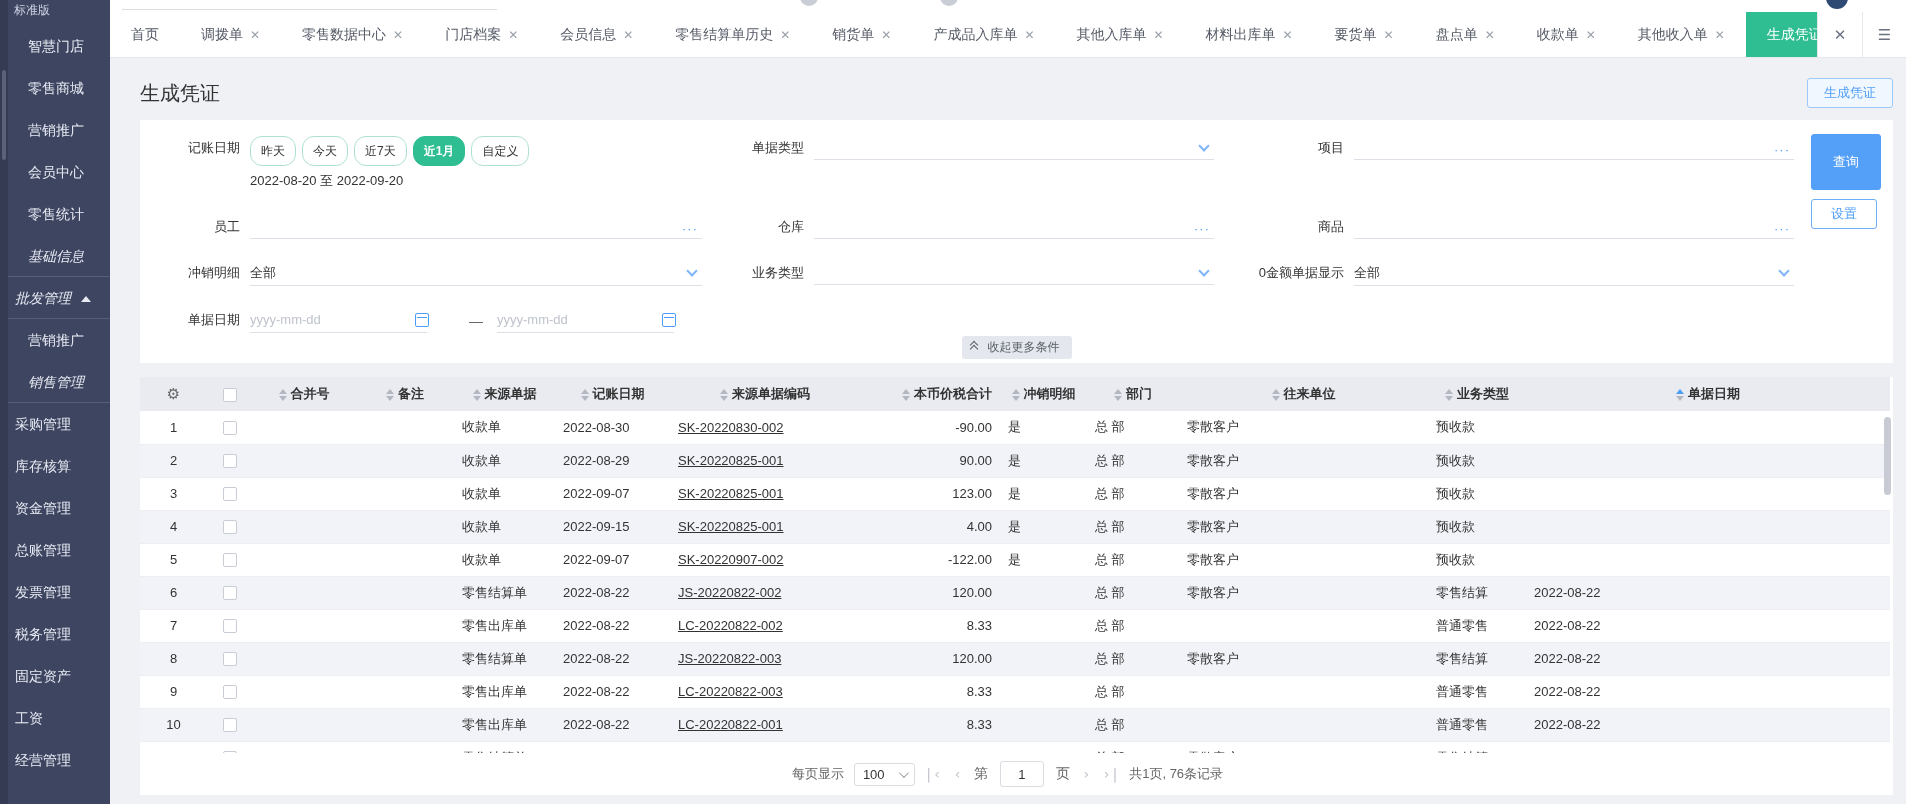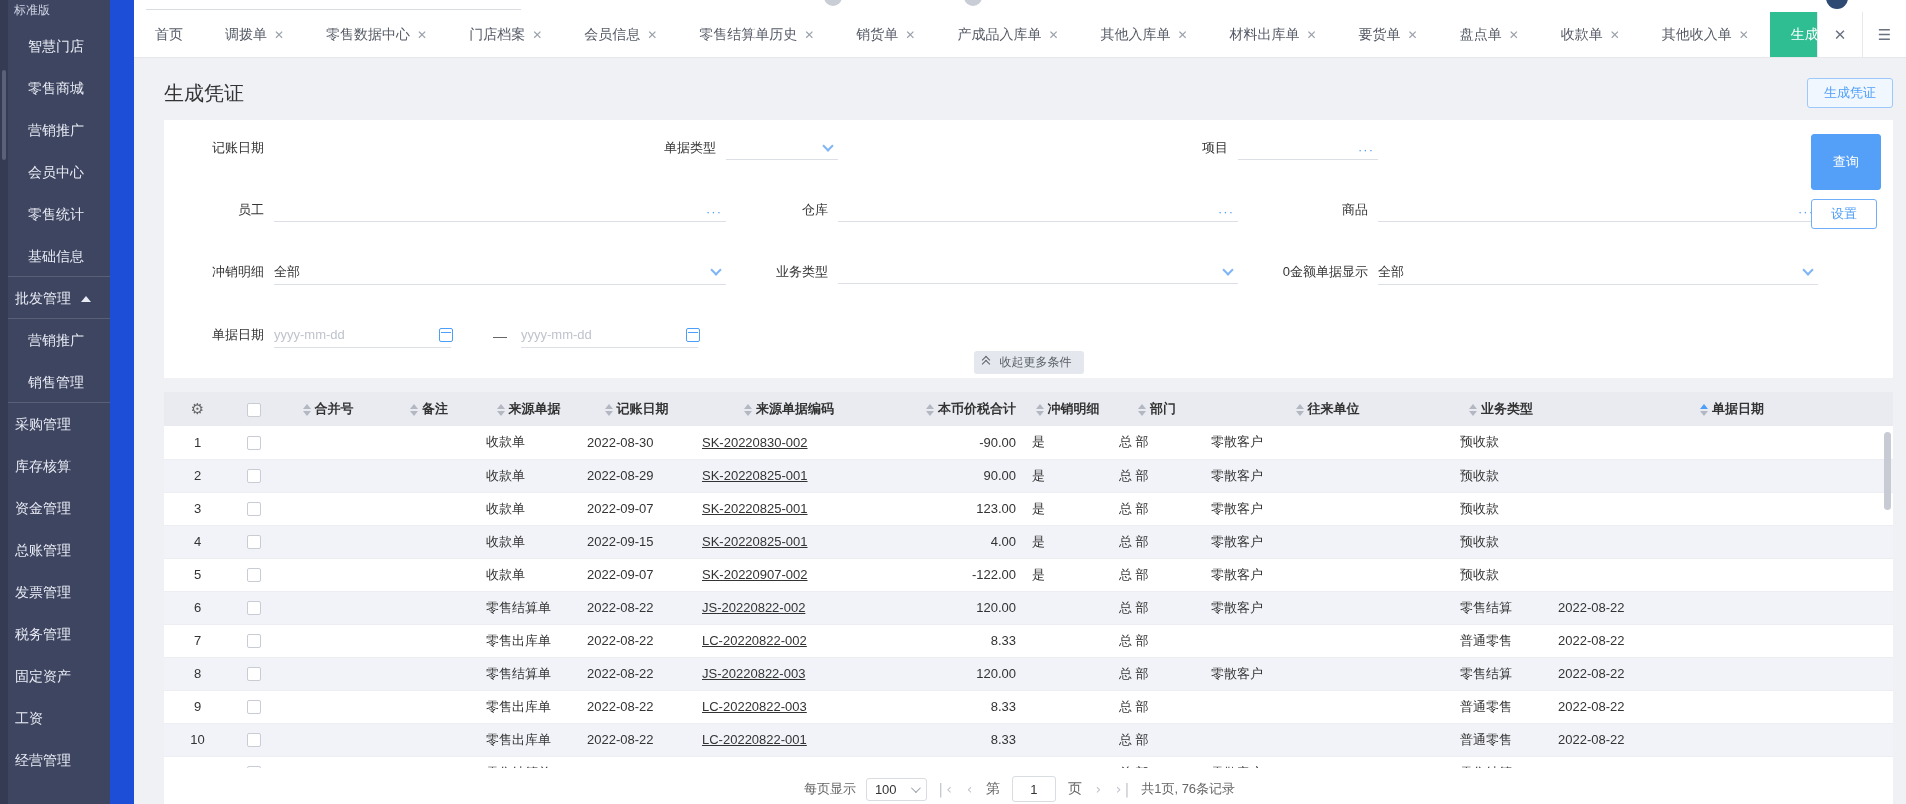--- a/index.html
+++ b/index.html
@@ -1,27 +1,27 @@
 <!DOCTYPE html>
 <html><head>
 <meta charset="utf-8">
 <style>
   * { margin:0; padding:0; box-sizing:border-box; }
   html,body { width:1906px; height:804px; overflow:hidden; font-family:"Liberation Sans","DejaVu Sans",sans-serif; }
-  .app { display:flex; width:1906px; height:804px; background:#1d4ed8;gap:24px; }
+  .app { display:flex; width:1906px; height:804px; background:#404040; }
 
   
   .sidebar { position:relative; width:110px; height:804px; background:#3E4560; flex:none; overflow:hidden; }
   .sidebar-scroll { position:absolute; left:0; top:0; width:8px; height:804px; background:#353B52; }
   .sidebar-scroll .thumb { position:absolute; left:2px; top:70px; width:4px; height:90px; background:#5A6178; border-radius:2px; }
   .edition { color:#CFD4E4; font-size:12px; padding:2px 0 6px 14px; }
   .side-item { color:#E8EBF4; font-size:14px; height:42px; line-height:42px; cursor:pointer; white-space:nowrap; }
   .side-item.group { padding-left:15px; }
   .side-item.sub { padding-left:28px; }
-  .side-item.divider-bottom { border-bottom:1px solid rgba(255,255,255,0.14); }
+  .side-item.divider-bottom { border-bottom:1px solid rgba(255,255,255,0.14);font-style:italic; }
   .caret-up { display:inline-block; margin-left:10px; width:0; height:0; border-left:5px solid transparent; border-right:5px solid transparent; border-bottom:6px solid #E8EBF4; vertical-align:middle; }
 
   
   .main { flex:1; display:flex; flex-direction:column; min-width:0; }
 
   
   .topstrip { position:relative; height:12px; background:#fff; overflow:hidden; flex:none; }
   .topstrip .search-line { position:absolute; left:12px; top:9px; width:375px; border-bottom:1px solid #D9DCE1; }
   .topstrip .frag { position:absolute; top:-12px; width:18px; height:18px; border-radius:50%; background:#C9CDD6; }
   .topstrip .avatar-frag { position:absolute; right:58px; top:-13px; width:22px; height:22px; border-radius:50%; background:#2E4A72; }
@@ -42,21 +42,21 @@
   .page-title { font-size:20px; color:#333; font-weight:400; }
   .btn { display:inline-block; font-size:13px; border-radius:3px; cursor:pointer; text-align:center; }
   .btn-generate { padding:5px 16px; color:#4D9EF8; background:#F0F7FF; border:1px solid #9CC8FB; }
 
   
   .filter-card { position:relative; background:#fff; margin-top:12px; padding:16px 130px 30px 10px; }
   .f-row { display:grid; grid-template-columns:100px 452px 112px 400px 140px 440px; align-items:start; }
   .f-label { font-size:13px; color:#333; text-align:right; padding-right:10px; line-height:24px; white-space:nowrap; }
   .f-field { position:relative; border-bottom:1px solid #DCDFE6; min-height:24px; font-size:13px; color:#333; line-height:24px; padding-right:24px; }
   .f-field.noline { border-bottom:none; }
-  .f-row + .f-row { margin-top:38px; }
+  .f-row + .f-row { margin-top:22px; }
   .dots { position:absolute; right:4px; top:2px; color:#4D9EF8; font-size:13px; letter-spacing:1px; cursor:pointer; }
   .chev { position:absolute; right:6px; top:6px; width:8px; height:8px; border-right:2px solid #7FB5F7; border-bottom:2px solid #7FB5F7; transform:rotate(45deg); cursor:pointer; }
   .pills { display:flex; align-items:center; gap:6px; flex-wrap:nowrap; }
   .pill { font-size:12px; color:#333; border:1px solid #AEE2CF; background:#fff; border-radius:12px; padding:2px 10px; cursor:pointer; white-space:nowrap; }
   .pill.active { background:#2EBE91; border-color:#2EBE91; color:#fff; font-weight:bold; }
   .date-range-text { font-size:13px; color:#333; margin-top:3px; }
   .date-pair { display:flex; align-items:center; gap:14px; }
   .date-input { position:relative; width:180px; border-bottom:1px solid #DCDFE6; line-height:24px; font-size:13px; color:#BFC3CC; padding-right:22px; }
   .cal-icon { position:absolute; right:2px; top:4px; width:14px; height:14px; border:1.5px solid #4D9EF8; border-radius:2px; }
   .cal-icon:before { content:""; position:absolute; left:1px; right:1px; top:3px; border-top:1.5px solid #4D9EF8; }
@@ -212,20 +212,30 @@
 
       <div class="page-header">
         <h1 class="page-title">生成凭证</h1>
         <button class="btn btn-generate">生成凭证</button>
       </div>
 
       <div class="filter-card">
 
         <div class="f-row">
           <div class="f-label">记账日期</div>
+          <div class="f-field noline" style="padding-right:0">
+            <div class="pills" id="pills">
+                <span class="pill">昨天</span>
+                <span class="pill">今天</span>
+                <span class="pill">近7天</span>
+                <span class="pill active">近1月</span>
+                <span class="pill">自定义</span>
+              </div>
+            <div class="date-range-text">2022-08-20 至 2022-09-20</div>
+          </div>
           <div class="f-label">单据类型</div>
           <div class="f-field">
               <span class="chev"></span>
             </div>
           <div class="f-label">项目</div>
           <div class="f-field">
               <span class="dots">···</span>
             </div>
         </div>
 

